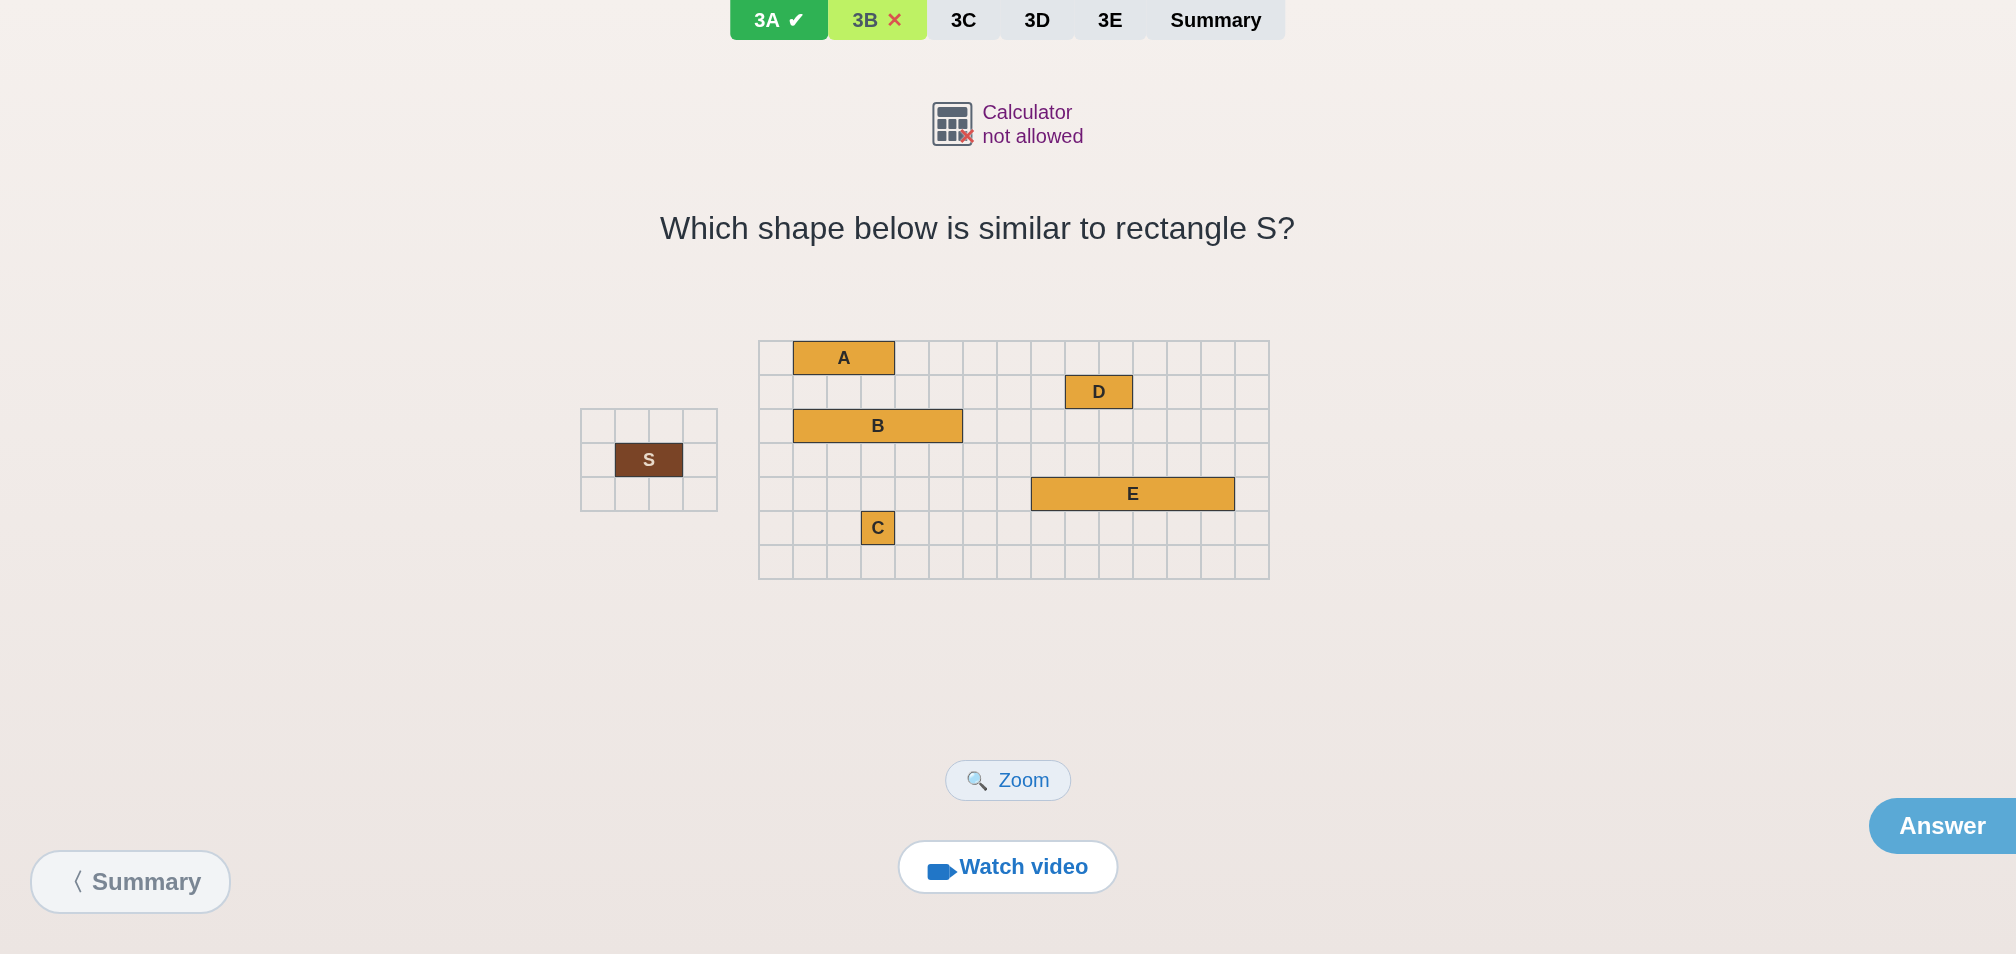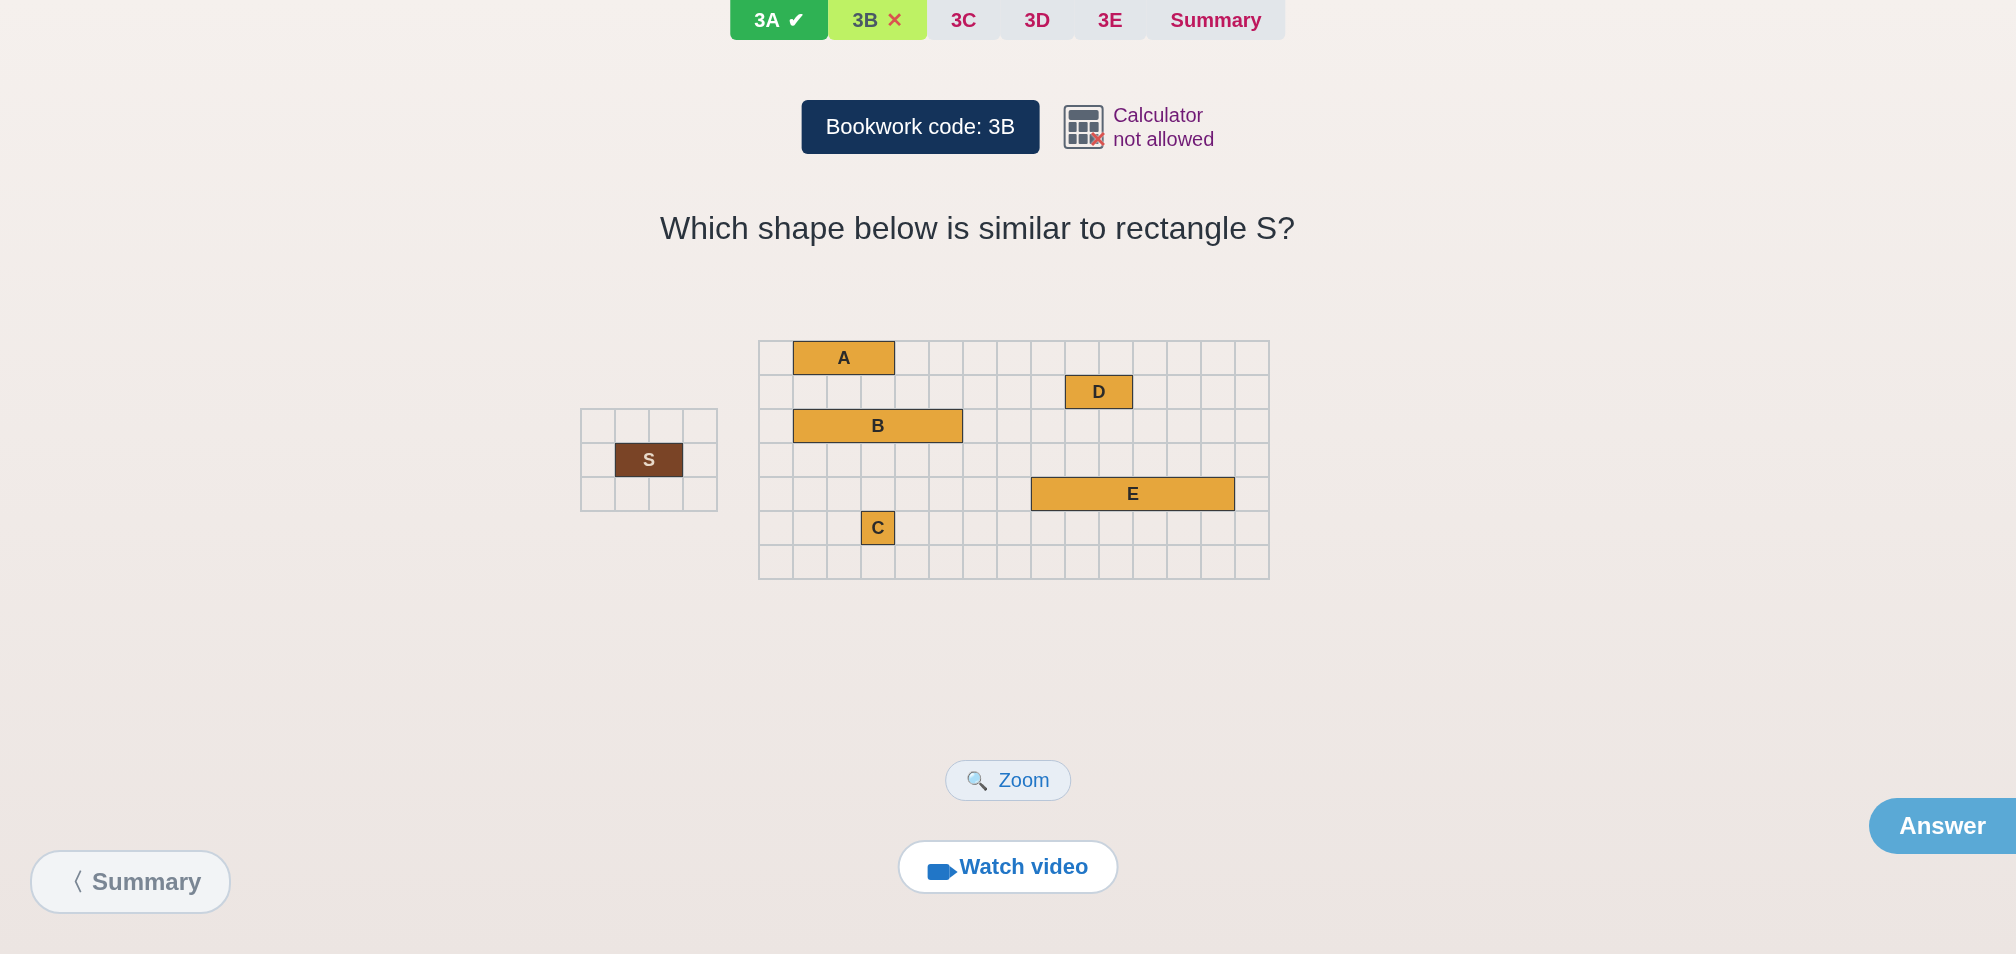--- a/index.html
+++ b/index.html
@@ -15,21 +15,21 @@
     position: absolute;
     top: 0;
     left: 50%;
     transform: translateX(-50%);
     display: flex;
   }
   .tab {
     padding: 8px 24px;
     font-size: 20px;
     font-weight: 600;
-    color: #be185d;
+    color: #000000;
     background: #d8dde2;
     border-radius: 0 0 6px 6px;
     display: flex;
     align-items: center;
     gap: 8px;
     cursor: pointer;
   }
   .tab.correct { background: #2fb254; color: #fff; }
   .tab.wrong { background: #bef264; color: #4a5866; }
   .tab.plain { background: #e2e6ea; }
@@ -192,21 +192,20 @@
   </div>
   <div class="tab plain">
     <span>3E</span>
   </div>
   <div class="tab summary">
     <span>Summary</span>
   </div>
 </div>
 
 <div class="info-row">
-  <div class="bookwork">Bookwork code: 3B</div>
   <div class="calc-group">
     <div class="calc-icon">
       <div class="screen"></div>
       <div class="keys">
           <div></div>
           <div></div>
           <div></div>
           <div></div>
           <div></div>
           <div></div>

